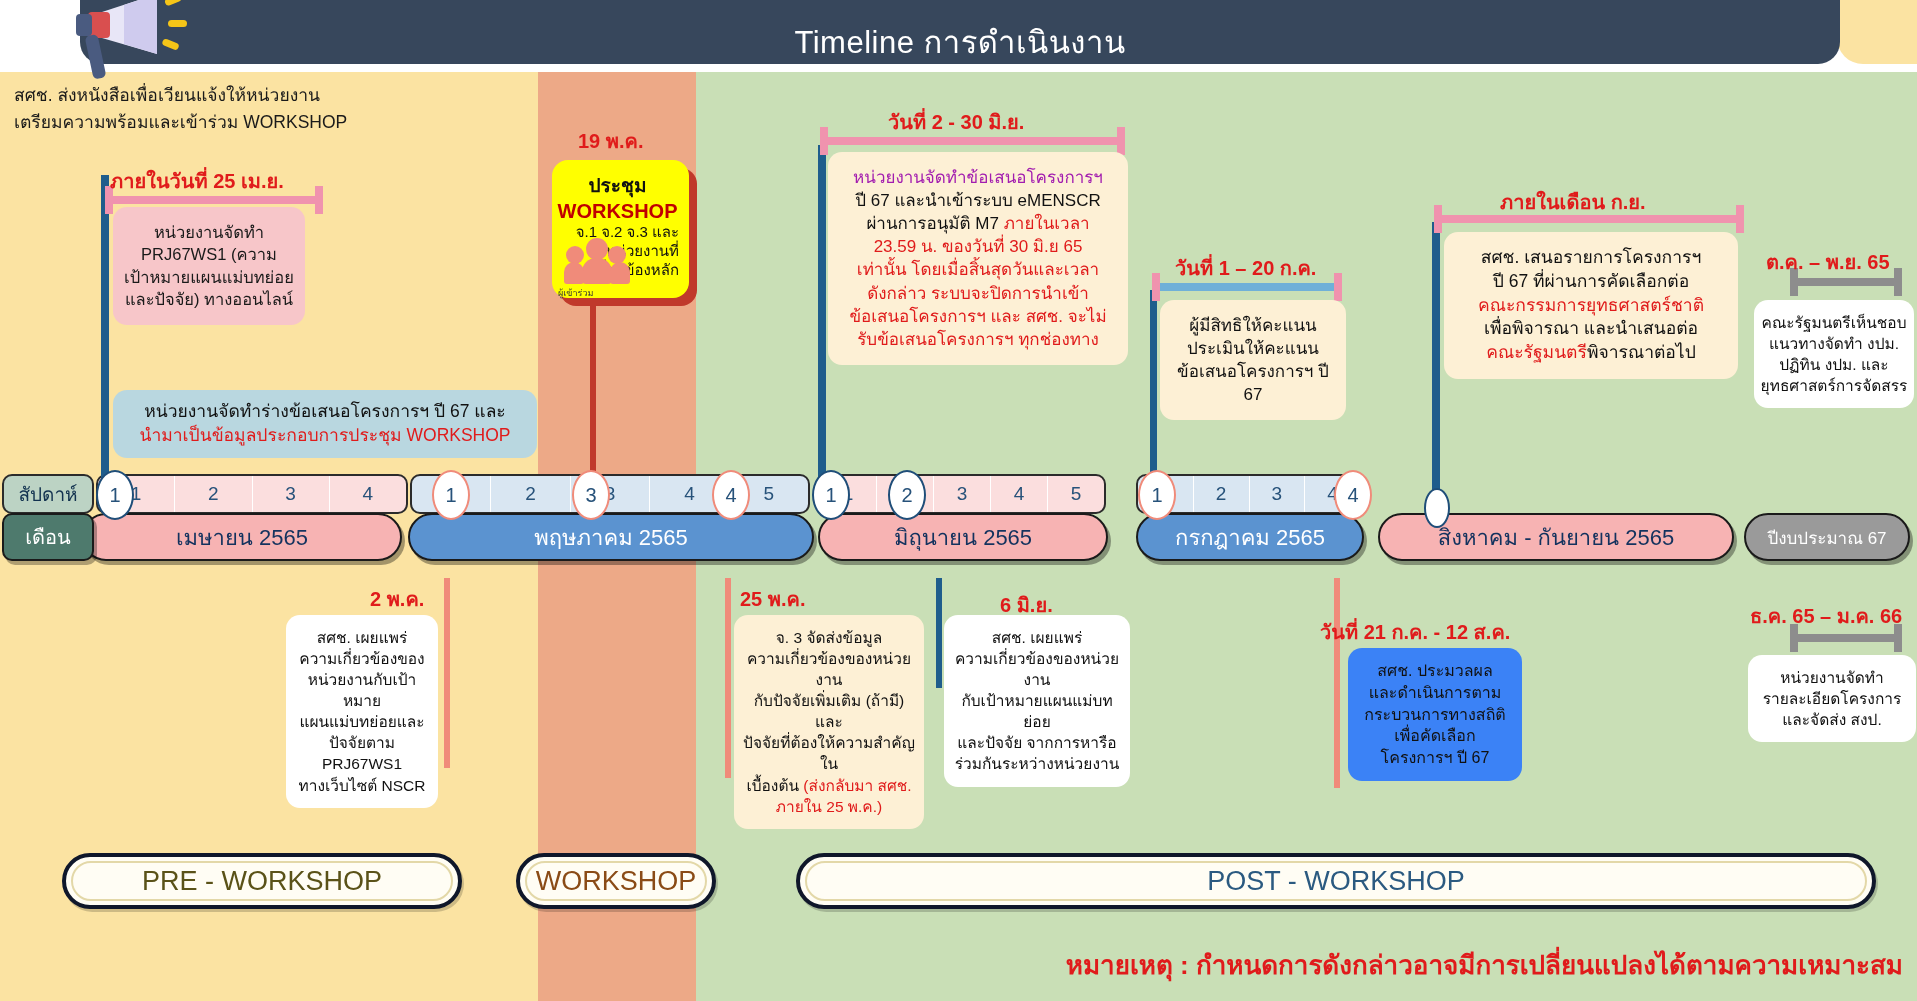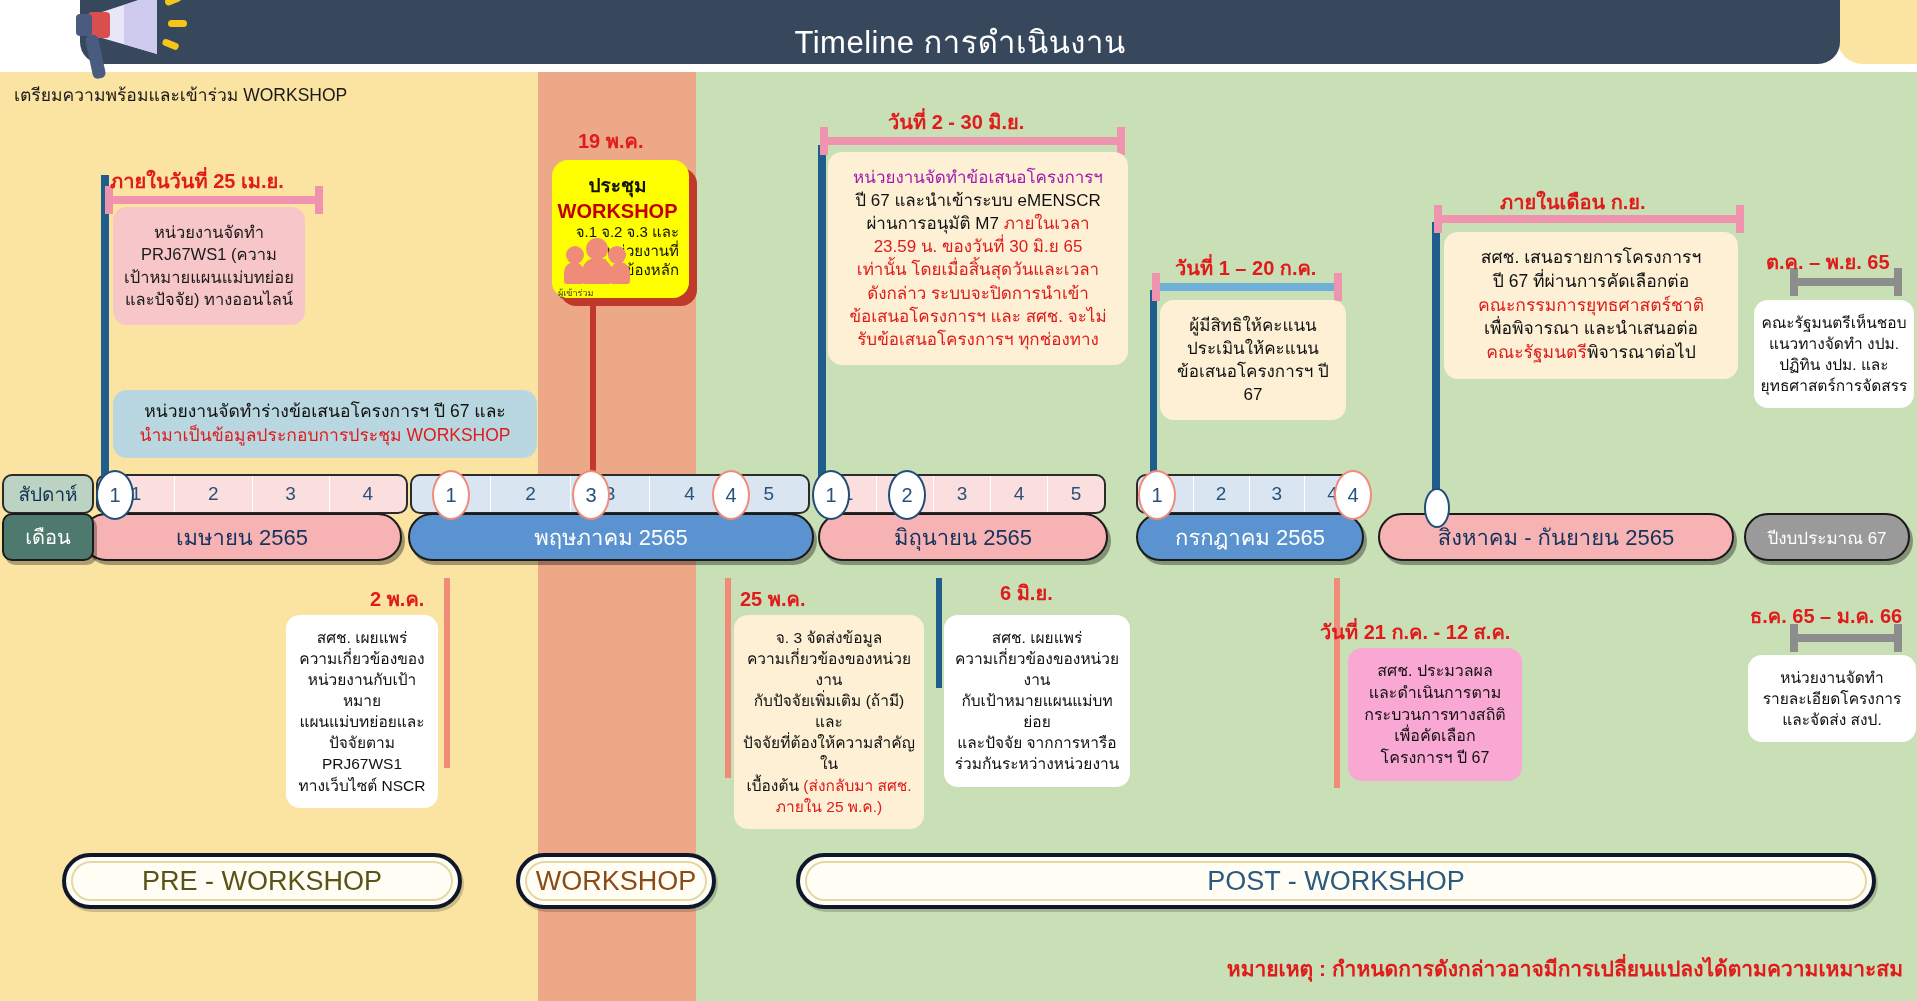--- a/index.html
+++ b/index.html
@@ -77,21 +77,21 @@
      font-size:20px;color:#27527a;box-sizing:border-box;z-index:10;}
   .mk-pink{border:2px solid #f08b7a;}
   .mk-blue{border:2px solid #1f4e79;}
 
   
   .pill{position:absolute;height:56px;border-radius:28px;border:4px solid #0f172a;
         background:#fffdf4;display:flex;align-items:center;justify-content:center;
         font-size:27px;box-shadow:2px 3px 0 rgba(0,0,0,.18);box-sizing:border-box;z-index:9;}
   .pill-inner{position:absolute;border-radius:26px;border:2px solid #e3d8a8;
         left:5px;right:5px;top:4px;bottom:4px;pointer-events:none;}
-  .note{position:absolute;color:#e01b1b;font-size:21px;font-weight:bold;z-index:9;}
+  .note{position:absolute;color:#e01b1b;font-size:26px;font-weight:bold;z-index:9;}
 
   
   .wsbox{position:absolute;background:#ffff00;border-radius:16px;
      box-shadow:8px 8px 0 #c0392b;z-index:7;box-sizing:border-box;}
   .ppl{position:absolute;left:14px;bottom:14px;width:60px;height:46px;}
   .ppl i{position:absolute;background:#f08b7a;border-radius:50%;display:block;}
 </style>
 </head>
 <body>
 
@@ -111,20 +111,21 @@
   <rect x="14" y="22" width="16" height="22" rx="4" fill="#4a5b80"></rect>
   <rect x="26" y="43" width="13" height="44" rx="5" fill="#4a5b80" transform="rotate(-12 32 60)"></rect>
   <g fill="#f5c518">
     <rect x="102" y="8" width="17" height="7" rx="3.5" transform="rotate(-22 102 8)"></rect>
     <rect x="106" y="28" width="19" height="7" rx="3.5"></rect>
     <rect x="102" y="46" width="17" height="7" rx="3.5" transform="rotate(22 102 46)"></rect>
   </g>
 </svg>
 
 <div style="position:absolute;left:14px;top:82px;z-index:7;font-size:17.5px;color:#1a1a1a;line-height:1.55;">
+  <div>สศช. ส่งหนังสือเพื่อเวียนแจ้งให้หน่วยงาน</div>
   <div>เตรียมความพร้อมและเข้าร่วม  WORKSHOP</div>
 </div>
 
 <div class="bracket" style="left:105px;top:196px;width:218px;"></div>
 <div class="datelbl" style="left:110px;top:165px;">ภายในวันที่ 25 เม.ย.</div>
 <div class="conn" style="left:101px;top:175px;width:8px;height:330px;background:#1f5d8c;"></div>
 
 <div class="card" style="left:113px;top:207px;width:192px;padding:14px 8px;background:#f7c6c9;font-size:16.5px;color:#1a1a1a;">
   <span class="ln">หน่วยงานจัดทำ</span>
   <span class="ln">PRJ67WS1 (ความ</span>
@@ -272,32 +273,32 @@
 <div class="card" style="left:734px;top:615px;width:190px;padding:12px 5px;background:#fdf0d5;font-size:15.5px;color:#111;">
   <span class="ln">จ. 3 จัดส่งข้อมูล</span>
   <span class="ln">ความเกี่ยวข้องของหน่วยงาน</span>
   <span class="ln">กับปัจจัยเพิ่มเติม  (ถ้ามี) และ</span>
   <span class="ln">ปัจจัยที่ต้องให้ความสำคัญใน</span>
   <span class="ln"><span>เบื้องต้น </span><span class="red">(ส่งกลับมา สศช.</span></span>
   <span class="ln red">ภายใน 25 พ.ค.)</span>
 </div>
 
 <div class="conn" style="left:936px;top:578px;width:6px;height:110px;background:#1f5d8c;"></div>
-<div class="datelbl" style="left:1000px;top:577px;">6 มิ.ย.</div>
+<div class="datelbl" style="left:1000px;top:589px;">6 มิ.ย.</div>
 <div class="card" style="left:944px;top:615px;width:186px;padding:12px 5px;background:#ffffff;font-size:15.5px;color:#111;">
   <span class="ln">สศช. เผยแพร่</span>
   <span class="ln">ความเกี่ยวข้องของหน่วยงาน</span>
   <span class="ln">กับเป้าหมายแผนแม่บทย่อย</span>
   <span class="ln">และปัจจัย จากการหารือ</span>
   <span class="ln">ร่วมกันระหว่างหน่วยงาน</span>
 </div>
 
 <div class="conn" style="left:1334px;top:578px;width:6px;height:210px;background:#f08b7a;"></div>
 <div class="datelbl" style="left:1320px;top:616px;">วันที่ 21 ก.ค. - 12 ส.ค.</div>
-<div class="card" style="left:1348px;top:648px;width:174px;padding:12px 5px;background:#f9a8d4;font-size:16px;color:#111;">
+<div class="card" style="left:1348px;top:648px;width:174px;padding:12px 5px;background:#3b82f6;font-size:16px;color:#111;">
   <span class="ln">สศช. ประมวลผล</span>
   <span class="ln">และดำเนินการตาม</span>
   <span class="ln">กระบวนการทางสถิติ</span>
   <span class="ln">เพื่อคัดเลือก</span>
   <span class="ln">โครงการฯ ปี 67</span>
 </div>
 
 <div class="bracket gray" style="left:1790px;top:634px;width:112px;"></div>
 <div class="datelbl" style="left:1750px;top:600px;">ธ.ค. 65 – ม.ค. 66</div>
 <div class="card" style="left:1748px;top:655px;width:168px;padding:12px 5px;background:#ffffff;font-size:15.5px;color:#111;">

